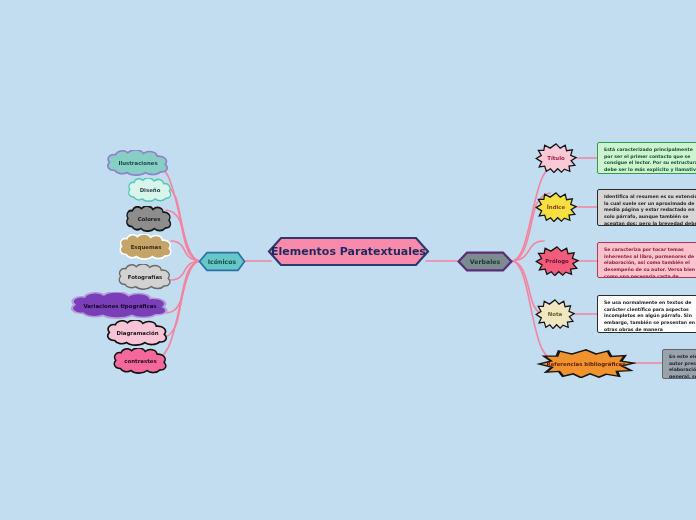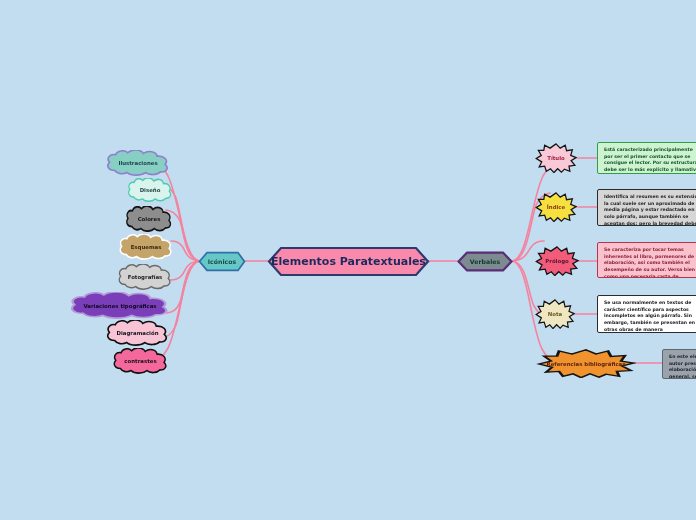--- a/index.html
+++ b/index.html
@@ -134,21 +134,21 @@
       <path d="M 512 261 C 528 262 530 325 542 349 C 547 358 551 361 557 363"></path>
 
       <path d="M 577 158 L 598 158"></path>
       <path d="M 575 207 L 599 207"></path>
       <path d="M 577 261 L 599 261"></path>
       <path d="M 572 314 L 598 314"></path>
       <path d="M 634 363 L 663 363"></path>
     </g>
   </svg>
 
-  <div class="hexnode" style="left:267px; top:246px; width:163px; height:31px;">
+  <div class="hexnode" style="left:267px; top:236px; width:163px; height:31px;">
     <svg width="163" height="31">
       <polygon points="14,2 149,2 161,15.5 149,29 14,29 2,15.5" fill="#f98aab" stroke="#2e3a6e" stroke-width="2.2"></polygon>
     </svg>
     <span class="hexlabel" style="font-size:11px; color:#1b2a5e;">Elementos Paratextuales</span>
   </div>
 
   <div class="hexnode" style="left:198px; top:251px; width:48px; height:21px;">
     <svg width="48" height="21">
       <polygon points="9,1.6 40,1.6 46.5,10.5 40,19.4 9,19.4 1.5,10.5" fill="#66c7c7" stroke="#2f6fa8" stroke-width="1.7"></polygon>
     </svg>

